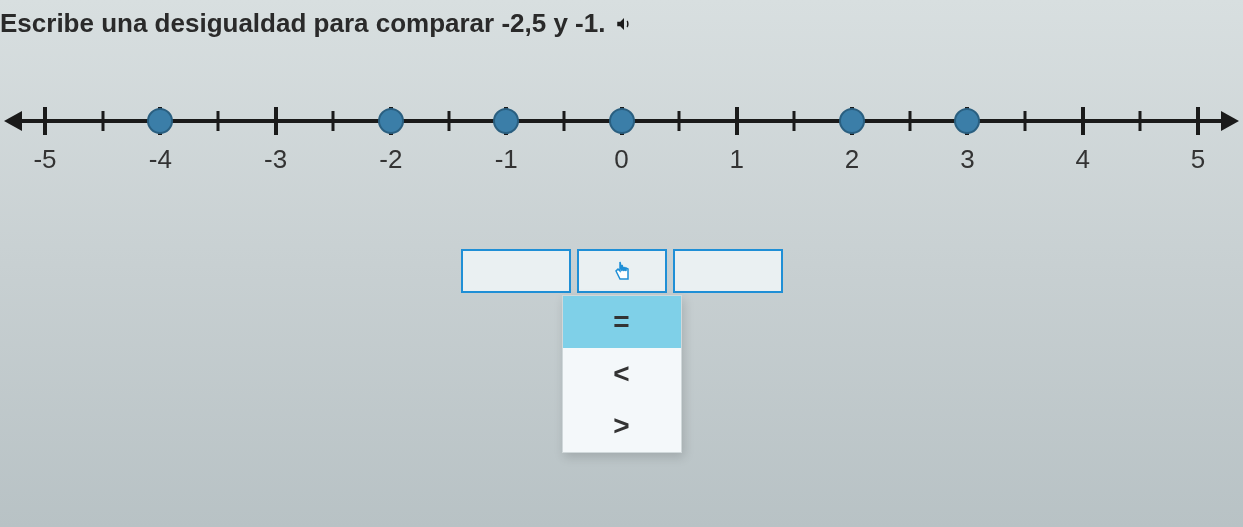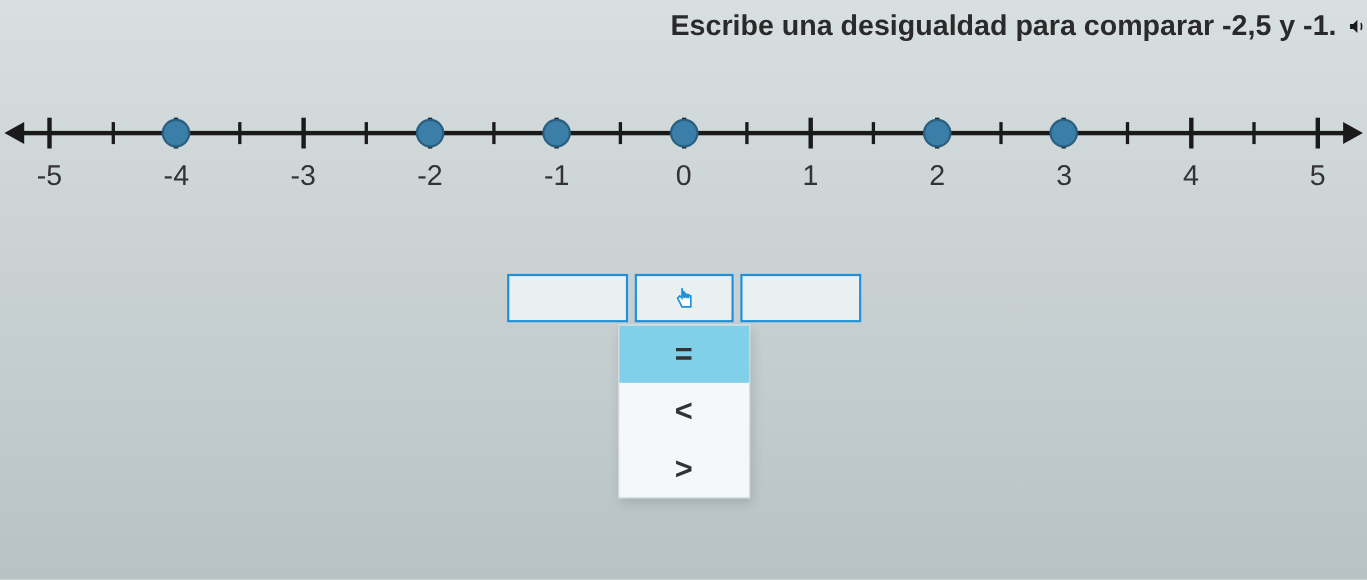--- a/index.html
+++ b/index.html
@@ -6,21 +6,21 @@
     body {
       font-family: Arial, sans-serif;
       background: linear-gradient(180deg, #d8dfe0 0%, #c8d0d2 50%, #b8c2c5 100%);
       width: 1243px;
       height: 527px;
       position: relative;
       overflow: hidden;
     }
     .question-row {
       display: flex;
-      justify-content: flex-end;
+      justify-content: flex-start;
       align-items: center;
       padding-top: 8px;
       gap: 10px;
     }
     .question-text {
       font-size: 26px;
       font-weight: 600;
       color: #2a2a2a;
     }
     .speaker-icon {

